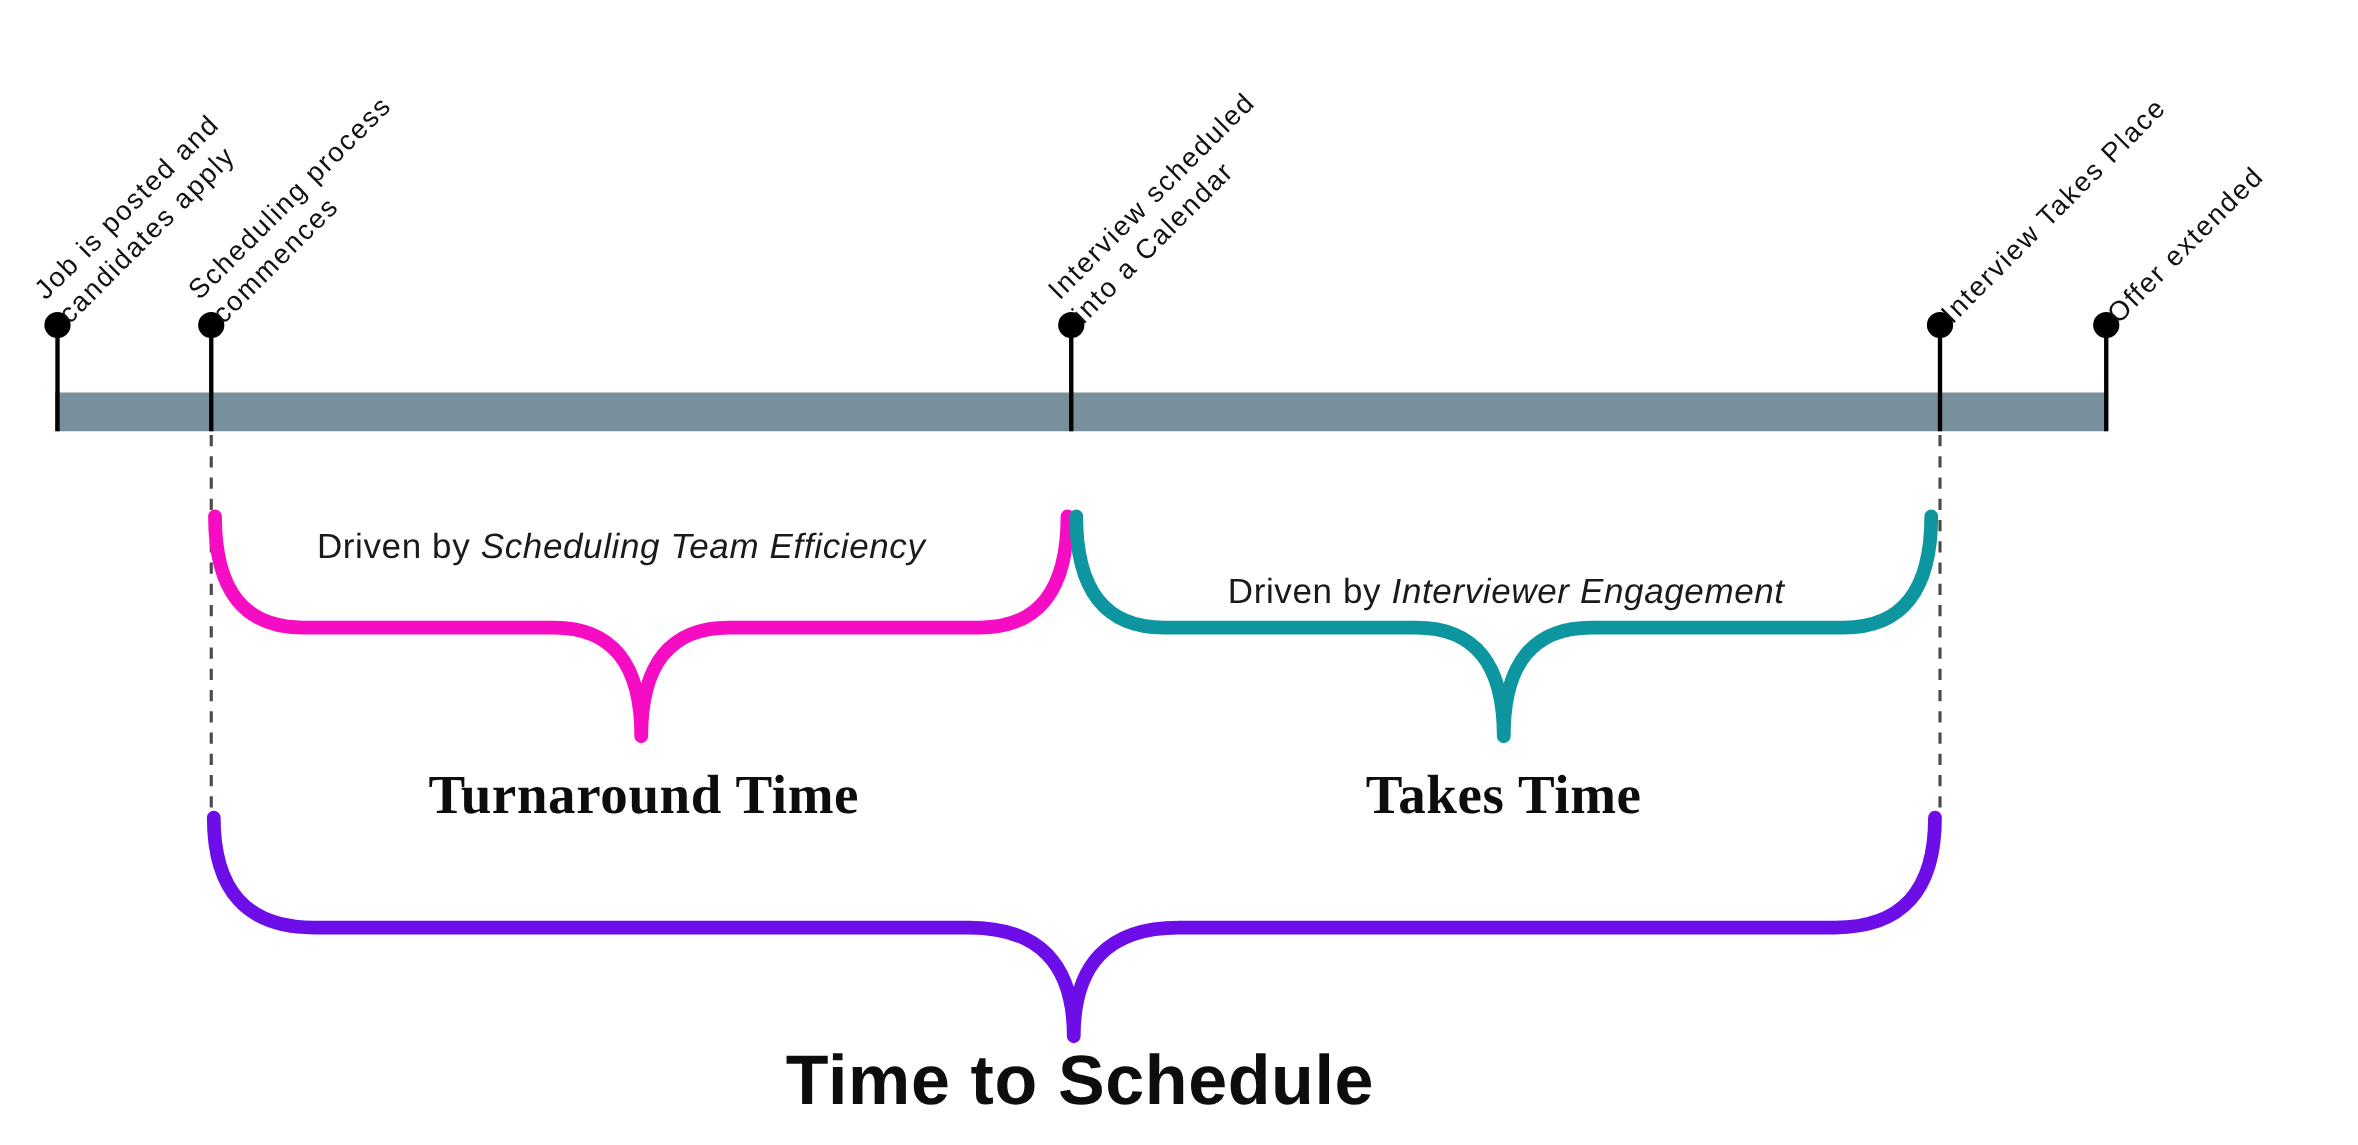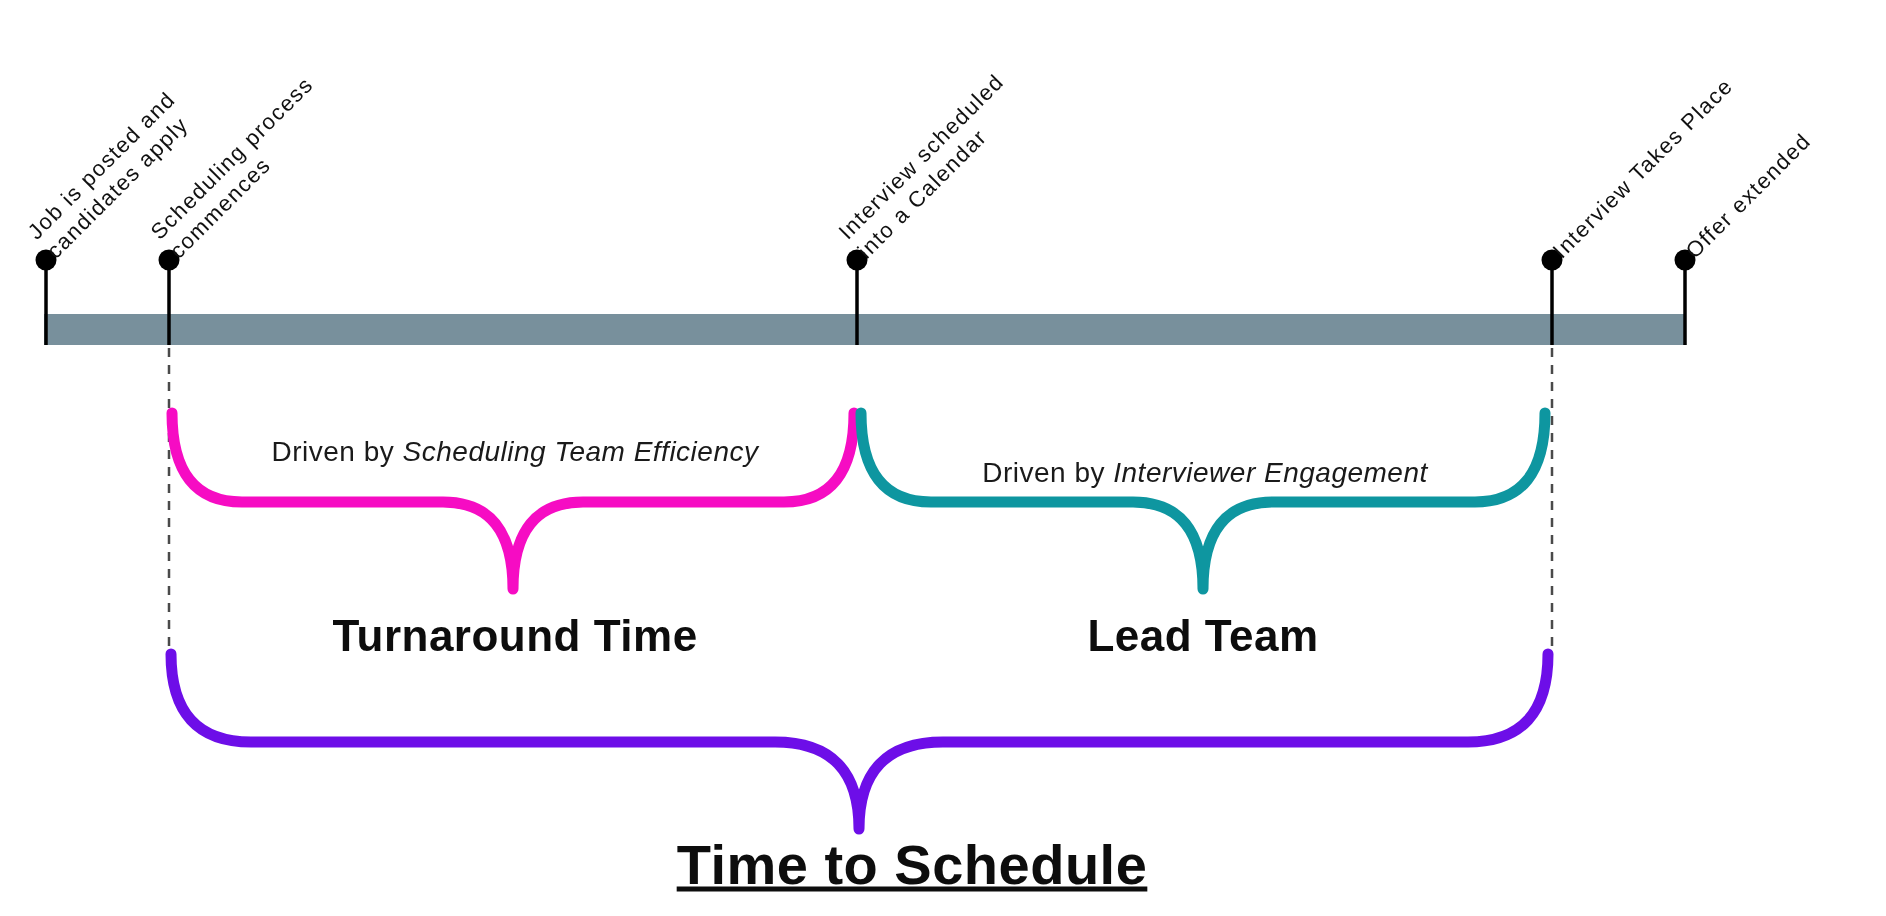--- a/index.html
+++ b/index.html
@@ -36,20 +36,21 @@
   .driver i { font-style: italic; }
   
   .section-title {
     position: absolute;
     transform: translate(-50%, -50%);
     font-size: 44px;
     font-weight: 700;
     letter-spacing: 0.5px;
     white-space: nowrap;
     color: #0d0d0d;
+    font-family: Liberation Serif, serif;
   }
   .total-title {
     position: absolute;
     transform: translate(-50%, -50%);
     font-size: 56px;
     font-weight: 700;
     letter-spacing: 0.5px;
     white-space: nowrap;
     color: #0d0d0d;
   }
@@ -104,27 +105,27 @@
   </div>
 
   <div class="ms" style="left:1566px; bottom:652px;">
     <div>Interview Takes Place</div>
   </div>
 
   <div class="ms" style="left:1699px; bottom:652px;">
     <div>Offer extended</div>
   </div>
 
-  <div class="driver" style="left:515px; top:437px;margin-top:15px;">
+  <div class="driver" style="left:497px; top:437px;">
     <span>Driven by </span><i>Scheduling Team Efficiency</i>
   </div>
 
   <div class="driver" style="left:1205px; top:453px;margin-top:20px;">
     <span>Driven by </span><i>Interviewer Engagement</i>
   </div>
 
   <div class="section-title" style="left:515px; top:636px;">Turnaround Time</div>
 
-  <div class="section-title" style="left:1203px; top:636px;">Lead Team</div>
+  <div class="section-title" style="left:1203px; top:636px;">Takes Time</div>
 
-  <div class="total-title" style="left:912px; top:864px;text-decoration:underline;">Time to Schedule</div>
+  <div class="total-title" style="left:864px; top:864px;">Time to Schedule</div>
 
 </div>
 
 </body></html>

